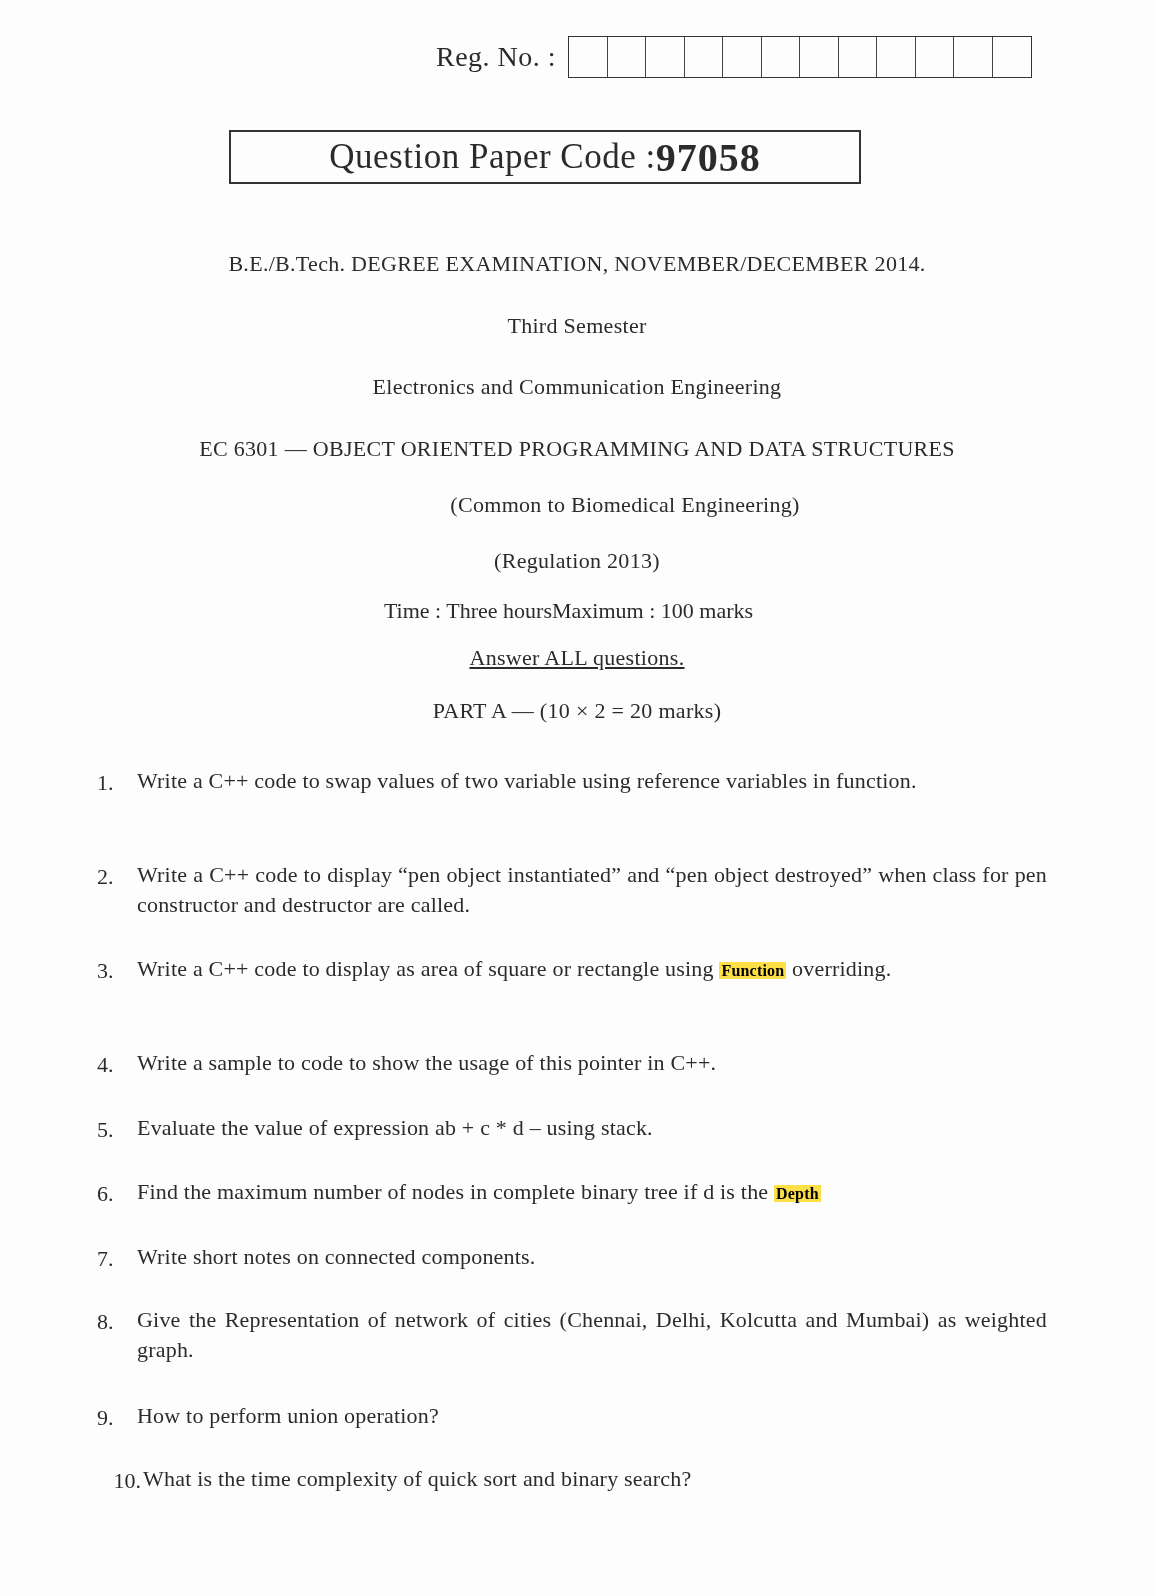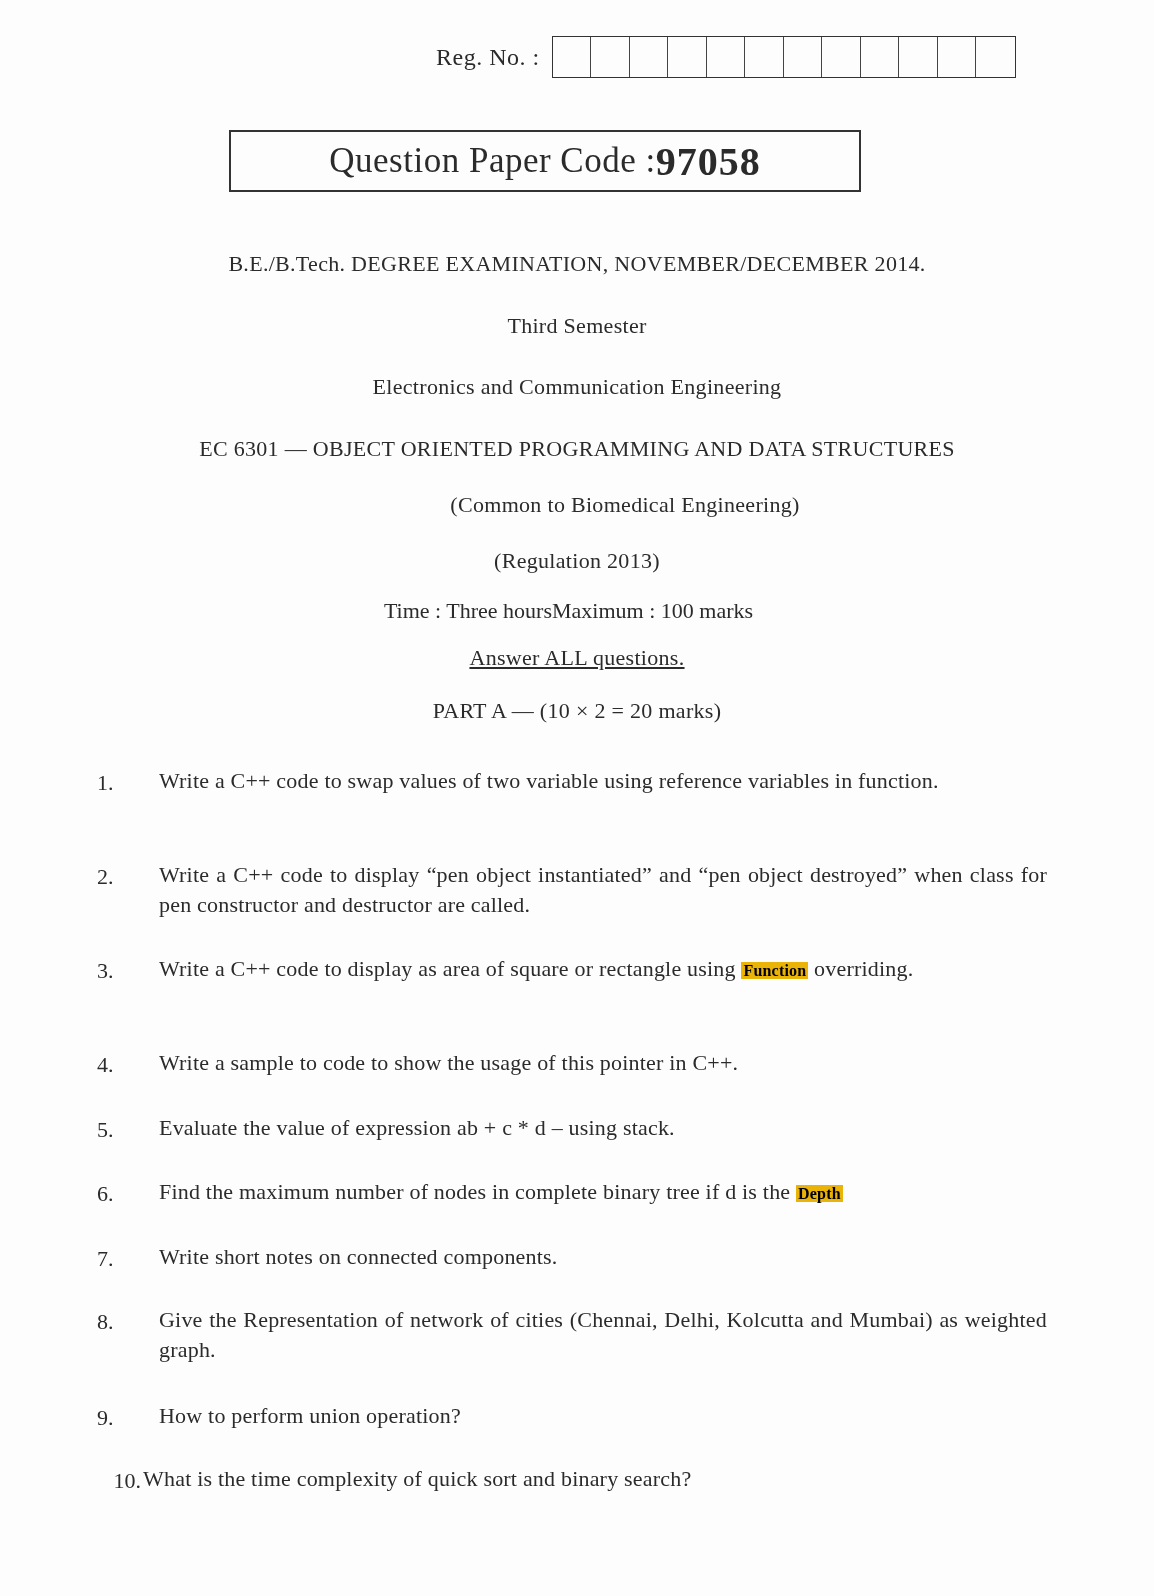--- a/index.html
+++ b/index.html
@@ -23,21 +23,21 @@
     }
     .reg-row {
       position: absolute;
       left: 436px;
       top: 36px;
       display: flex;
       align-items: center;
     }
     .reg-label {
       font-family: "Liberation Serif", serif;
-      font-size: 24px;
+      font-size: 28px;
       margin-right: 12px;
       letter-spacing: 0.5px;
     }
     .reg-boxes {
       display: flex;
       border: 1.5px solid #333;
       height: 40px;
     }
     .reg-box {
       width: 38.5px;
@@ -45,21 +45,21 @@
       border-right: 1.5px solid #444;
       box-sizing: border-box;
     }
     .reg-box:last-child { border-right: none; }
 
     .code-box {
       position: absolute;
       left: 229px;
       top: 130px;
       width: 632px;
-      height: 62px;
+      height: 54px;
       border: 2px solid #333;
       box-sizing: border-box;
       display: flex;
       align-items: center;
       justify-content: center;
     }
     .code-label {
       font-family: "Liberation Serif", serif;
       font-size: 35px;
       letter-spacing: 0.5px;
@@ -100,30 +100,30 @@
       font-size: 22px;
       line-height: 30px;
     }
     .q-num {
       position: absolute;
       left: 0;
       top: 2px;
       width: 40px;
     }
     .q-text {
-      margin-left: 62px;
+      margin-left: 40px;
       text-align: justify;
       letter-spacing: 0.2px;
     }
     .inserted {
       font-family: "Liberation Serif", serif;
       font-weight: bold;
       font-size: 16px;
       color: #000;
-      background: #eab308;
+      background: #fde047;
       padding: 0 2px;
     }
   </style>
 </head>
 <body>
 
 <div class="page">
 
   <div class="reg-row">
     <span class="reg-label">Reg. No. :</span>

